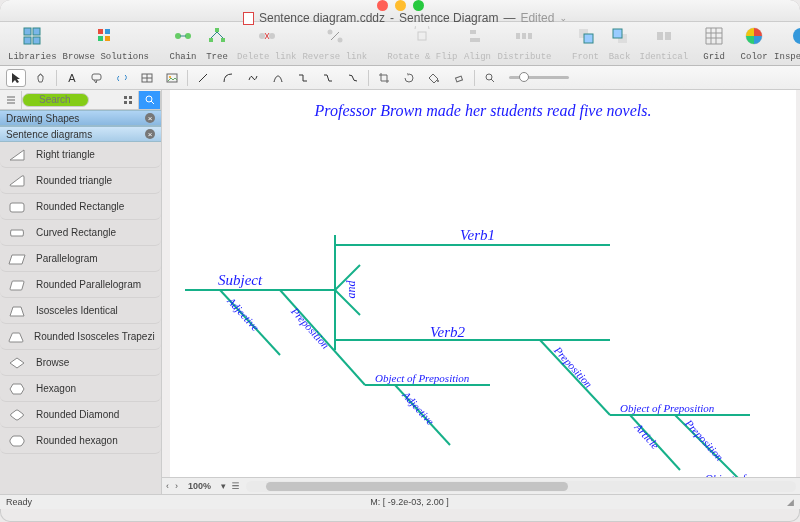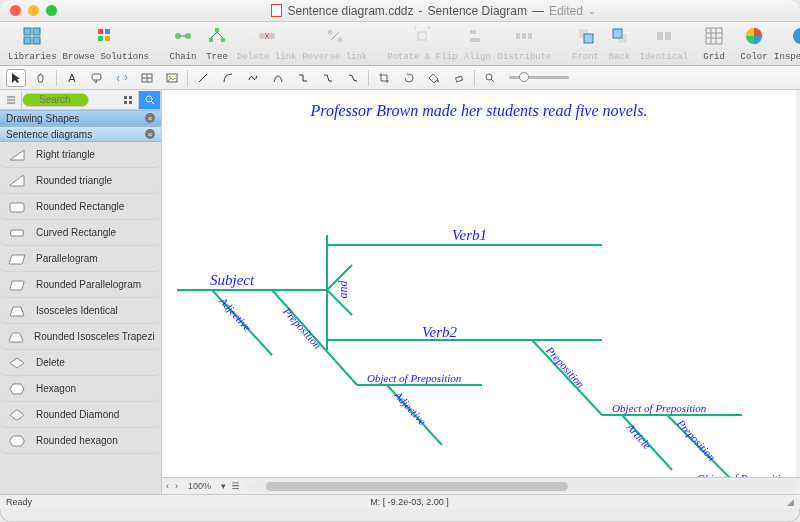--- a/index.html
+++ b/index.html
@@ -12,20 +12,21 @@
     box-shadow: 0 0 0 1px #ccc inset;
     position: relative;
   }
   
   .titlebar {
     height: 22px;
     background: linear-gradient(#f6f6f6,#e8e8e8);
     display:flex; align-items:center; padding-left:10px;
     border-top-left-radius:10px;border-top-right-radius:10px;
     border-bottom:1px solid #ccc;
+    flex-direction:column;
   }
   .traffic { display:flex; gap:7px; margin-right:10px;}
   .dot{width:11px;height:11px;border-radius:50%;}
   .dot.red{background:#ff5f56;} .dot.yellow{background:#ffbd2e;} .dot.green{background:#27c93f;}
   .title-wrap{flex:1;display:flex;justify-content:center;align-items:center;font-size:12px;color:#555;gap:5px;}
   .title-doc-icon{width:11px;height:13px;background:#fff;border:1px solid #d44; position:relative;}
   .title-edited{color:#999;}
   .title-chevron{font-size:9px;color:#999;}
   
   .main-toolbar{
@@ -64,26 +65,26 @@
   .search-wrap .sicon{position:absolute;left:6px;top:1px;color:#999;font-size:10px;}
   .sb-section{height:16px;background:linear-gradient(#cde5f8,#a8cce8);border-top:1px solid #9bc;border-bottom:1px solid #9bc;display:flex;align-items:center;justify-content:space-between;padding:0 6px;font-size:10px;color:#333;}
   .sb-section.sel{background:linear-gradient(#b0d4f4,#8ab8e0);}
   .sb-section .x{width:10px;height:10px;border-radius:50%;background:#777;color:#fff;display:flex;align-items:center;justify-content:center;font-size:8px;cursor:pointer;}
   .shape-list{flex:1;overflow-y:hidden;background:#e2e0e0;}
   .shape-row{height:26px;display:flex;align-items:center;padding:0 6px;gap:8px;border-bottom:1px solid #d4d2d2;cursor:pointer;border-radius:6px;}
   .shape-ico{width:22px;height:18px;display:flex;align-items:center;justify-content:center;}
   .shape-lbl{font-size:10px;color:#333;white-space:nowrap;overflow:hidden;}
   
   .canvas-wrap{flex:1;display:flex;flex-direction:column;background:#f0eeee;}
-  .canvas{flex:1;background:#fff;margin:0 4px 0 0;position:relative;overflow:hidden;}
+  .canvas{flex:1;background:#fff;margin:0 4px 0 8px;position:relative;overflow:hidden;}
   .canvas-title{position:absolute;top:12px;left:0;right:0;text-align:center;color:#1a1aff;font-family:cursive;font-style:italic;font-size:16px;}
   .diagram-label{position:absolute;color:#1a1aff;font-family:cursive;font-style:italic;}
   
   .canvas-bottom{height:17px;background:#eee;border-top:1px solid #ccc;display:flex;align-items:center;padding:0 4px;font-size:9px;color:#555;gap:6px;}
-  .zoom-val{padding:0 4px;}
+  .zoom-val{padding:0 4px;font-weight:bold;}
   .scroll-h{flex:1;height:11px;background:#eaeaea;border-radius:6px;position:relative;overflow:hidden;}
   .scroll-h .bar{position:absolute;left:20px;width:55%;top:1px;bottom:1px;background:#c4c4c4;border-radius:5px;}
   .statusbar{height:15px;background:#eee;border-top:1px solid #ccc;display:flex;align-items:center;padding:0 6px;font-size:9px;color:#444;}
   .statusbar .coord{flex:1;text-align:center;}
 </style>
 </head>
 <body>
 
 <div class="titlebar">
   <div class="traffic">
@@ -484,21 +485,21 @@
             </svg>
           </span>
           <span class="shape-lbl">Rounded Isosceles Trapezium</span>
         </div>
         <div class="shape-row">
           <span class="shape-ico">
             <svg width="20" height="16">
               <path d="M10 3 L17 8 L10 13 L3 8 z" fill="#fff" stroke="#888"></path>
             </svg>
           </span>
-          <span class="shape-lbl">Delete</span>
+          <span class="shape-lbl">Browse</span>
         </div>
         <div class="shape-row">
           <span class="shape-ico">
             <svg width="20" height="16">
               <path d="M6 3 L14 3 L17 8 L14 13 L6 13 L3 8 z" fill="#fff" stroke="#888"></path>
             </svg>
           </span>
           <span class="shape-lbl">Hexagon</span>
         </div>
         <div class="shape-row">

